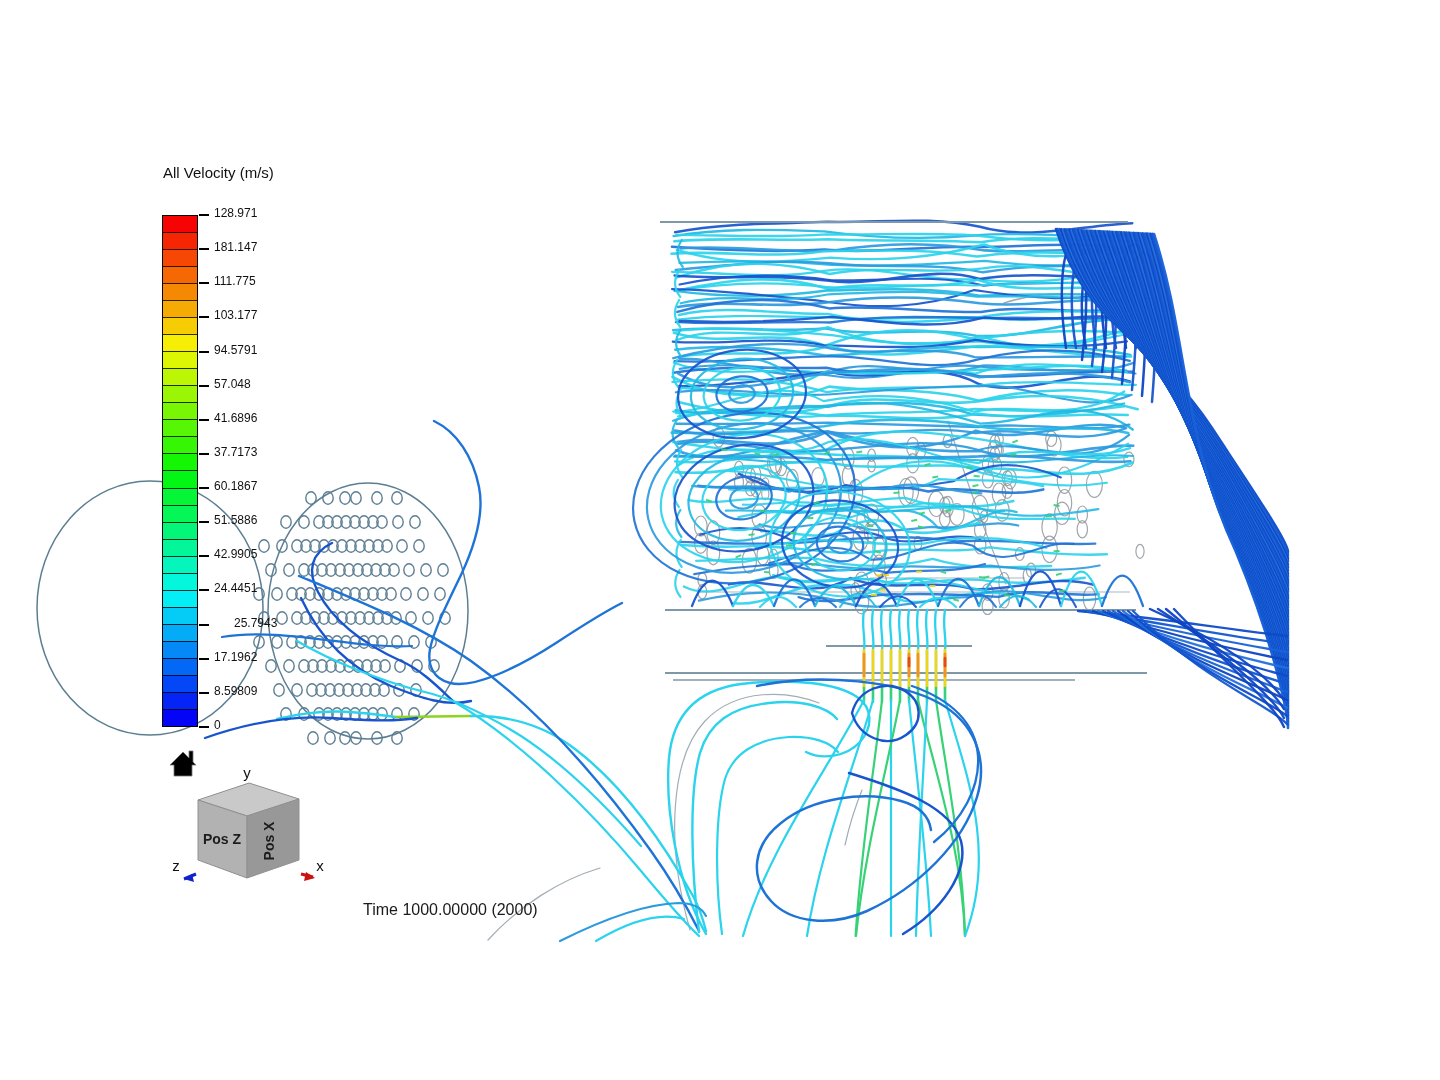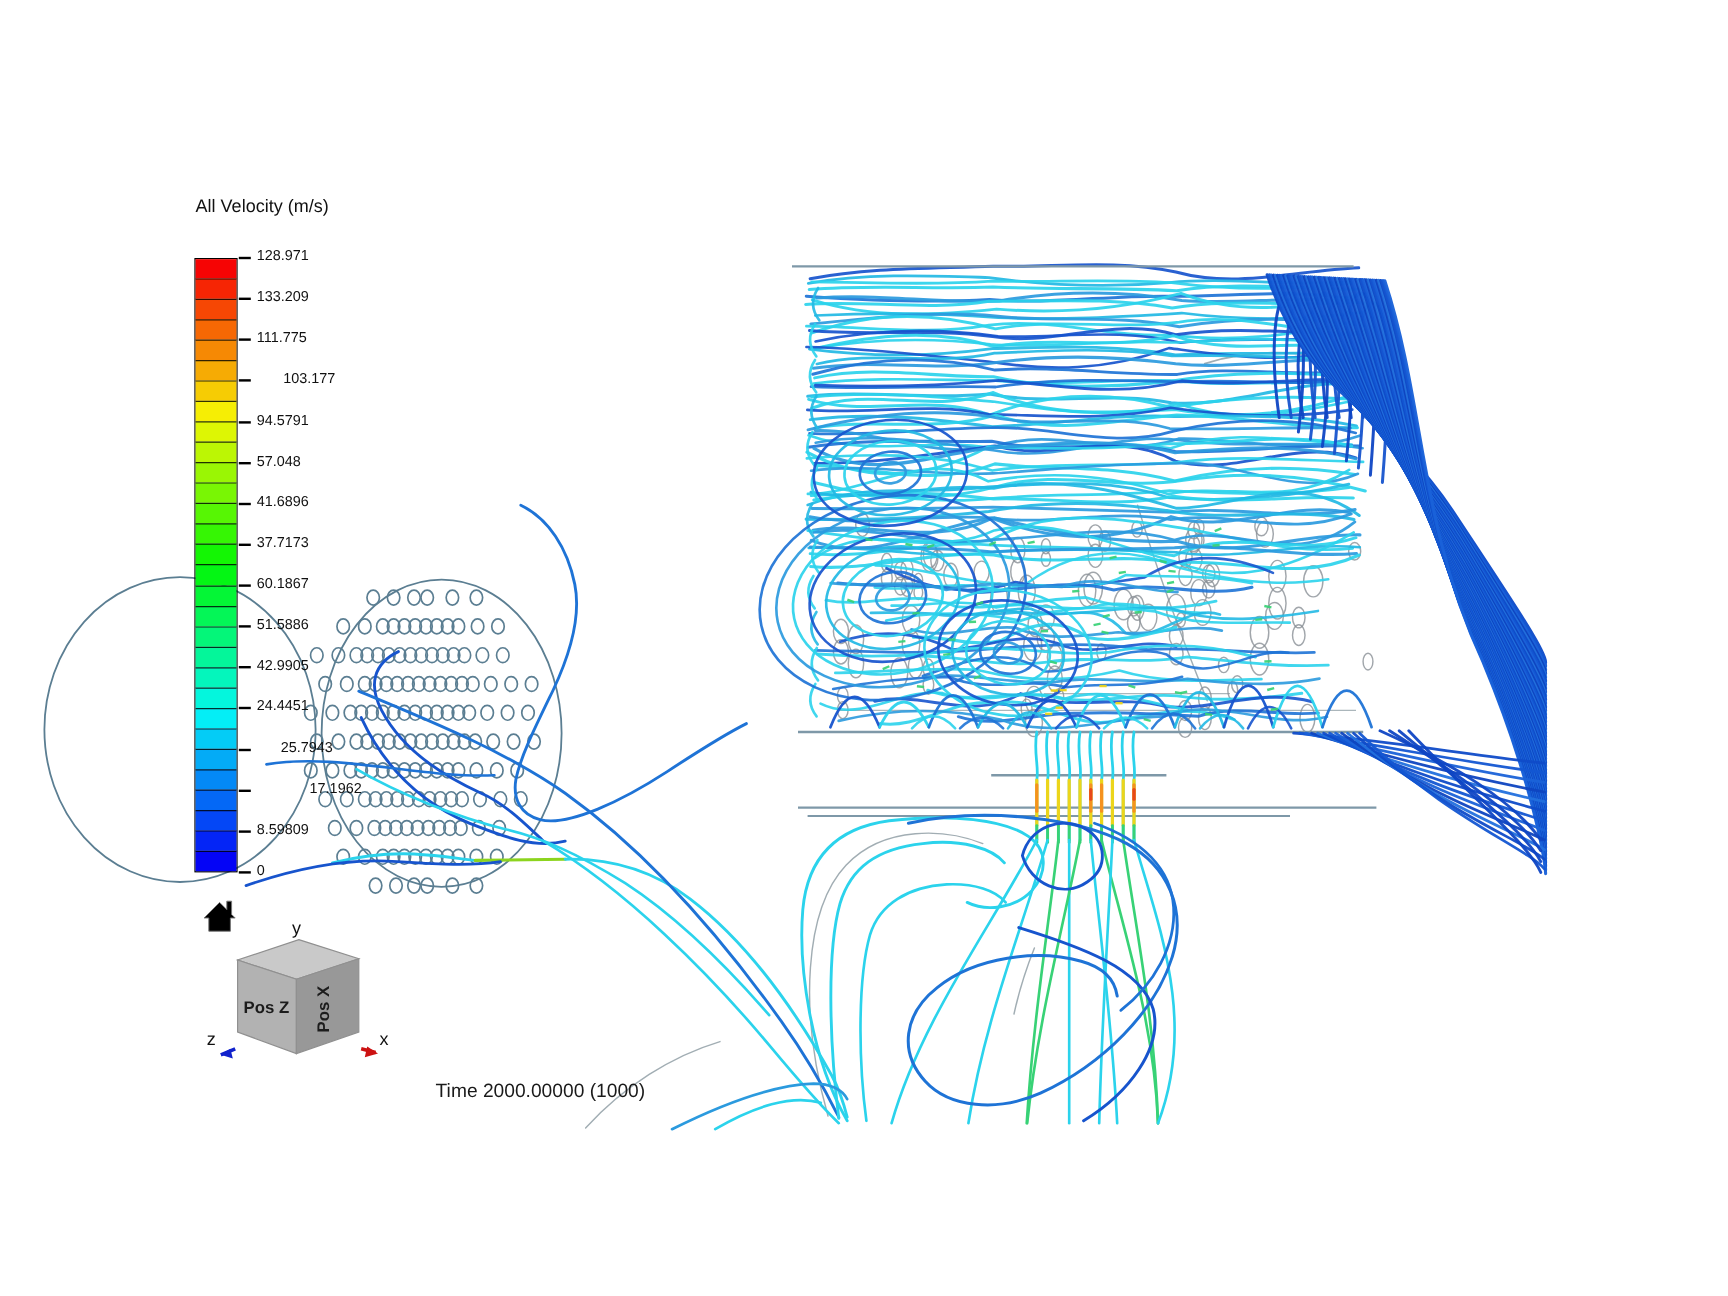--- a/index.html
+++ b/index.html
@@ -639,45 +639,45 @@
         <div class="band" style="background: rgb(4, 137, 246);"></div>
         <div class="band" style="background: rgb(4, 104, 246);"></div>
         <div class="band" style="background: rgb(4, 71, 246);"></div>
         <div class="band" style="background: rgb(4, 37, 246);"></div>
         <div class="band" style="background: rgb(4, 4, 246);"></div>
       </div>
     <div id="legend-ticks">
         <div class="legend-tick" style="top: 58px;"></div>
         <div class="legend-label" style="top: 50px;">128.971</div>
         <div class="legend-tick" style="top: 92.1333px;"></div>
-        <div class="legend-label" style="top: 84.1333px;">133.209</div>
+        <div class="legend-label" style="top: 84.1333px;">181.147</div>
         <div class="legend-tick" style="top: 126.267px;"></div>
         <div class="legend-label" style="top: 118.267px;">111.775</div>
         <div class="legend-tick" style="top: 160.4px;"></div>
-        <div class="legend-label" style="top: 152.4px; margin-left: 22px;">103.177</div>
+        <div class="legend-label" style="top: 152.4px;">103.177</div>
         <div class="legend-tick" style="top: 194.533px;"></div>
         <div class="legend-label" style="top: 186.533px;">94.5791</div>
         <div class="legend-tick" style="top: 228.667px;"></div>
         <div class="legend-label" style="top: 220.667px;">57.048</div>
         <div class="legend-tick" style="top: 262.8px;"></div>
         <div class="legend-label" style="top: 254.8px;">41.6896</div>
         <div class="legend-tick" style="top: 296.933px;"></div>
         <div class="legend-label" style="top: 288.933px;">37.7173</div>
         <div class="legend-tick" style="top: 331.067px;"></div>
         <div class="legend-label" style="top: 323.067px;">60.1867</div>
         <div class="legend-tick" style="top: 365.2px;"></div>
         <div class="legend-label" style="top: 357.2px;">51.5886</div>
         <div class="legend-tick" style="top: 399.333px;"></div>
         <div class="legend-label" style="top: 391.333px;">42.9905</div>
         <div class="legend-tick" style="top: 433.467px;"></div>
         <div class="legend-label" style="top: 425.467px;">24.4451</div>
         <div class="legend-tick" style="top: 467.6px;"></div>
         <div class="legend-label" style="top: 459.6px; margin-left: 20px;">25.7943</div>
         <div class="legend-tick" style="top: 501.733px;"></div>
-        <div class="legend-label" style="top: 493.733px; margin-left: 44px;">17.1962</div>
+        <div class="legend-label" style="top: 493.733px;">17.1962</div>
         <div class="legend-tick" style="top: 535.867px;"></div>
         <div class="legend-label" style="top: 527.867px;">8.59809</div>
         <div class="legend-tick" style="top: 570px;"></div>
         <div class="legend-label" style="top: 562px;">0</div>
       </div>
   </div>
 
   <svg class="navcube" id="navcube" width="210" height="170" viewBox="0 0 210 170">
       <path d="M 20 27 L 33 14 L 39 20 L 39 13 L 43 13 L 43 24 L 46 27 L 42 27 L 42 38 L 24 38 L 24 27 Z" fill="#000000" stroke="#777" stroke-width="0.8"></path>
       <polygon points="99,45 149,61 97,78 48,62" fill="#c9c9c9" stroke="#909090" stroke-width="1"></polygon>
@@ -687,14 +687,14 @@
       <text x="124" y="103" text-anchor="middle" class="cube-face-text" transform="rotate(-90 124 103)">Pos X</text>
       <line x1="46" y1="136" x2="34" y2="141" stroke="#1122cc" stroke-width="3"></line>
       <polygon points="34,141 44,144 42,136" fill="#1122cc"></polygon>
       <line x1="151" y1="136" x2="163" y2="139" stroke="#cc1111" stroke-width="3"></line>
       <polygon points="165,140 154,143 156,134" fill="#cc1111"></polygon>
       <text x="97" y="40" text-anchor="middle" class="axis-letter">y</text>
       <text x="26" y="133" text-anchor="middle" class="axis-letter">z</text>
       <text x="170" y="133" text-anchor="middle" class="axis-letter">x</text>
     </svg>
 
-  <div class="time-label">Time 2000.00000 (1000)</div>
+  <div class="time-label">Time 1000.00000 (2000)</div>
 </div>
 
 </body></html>

